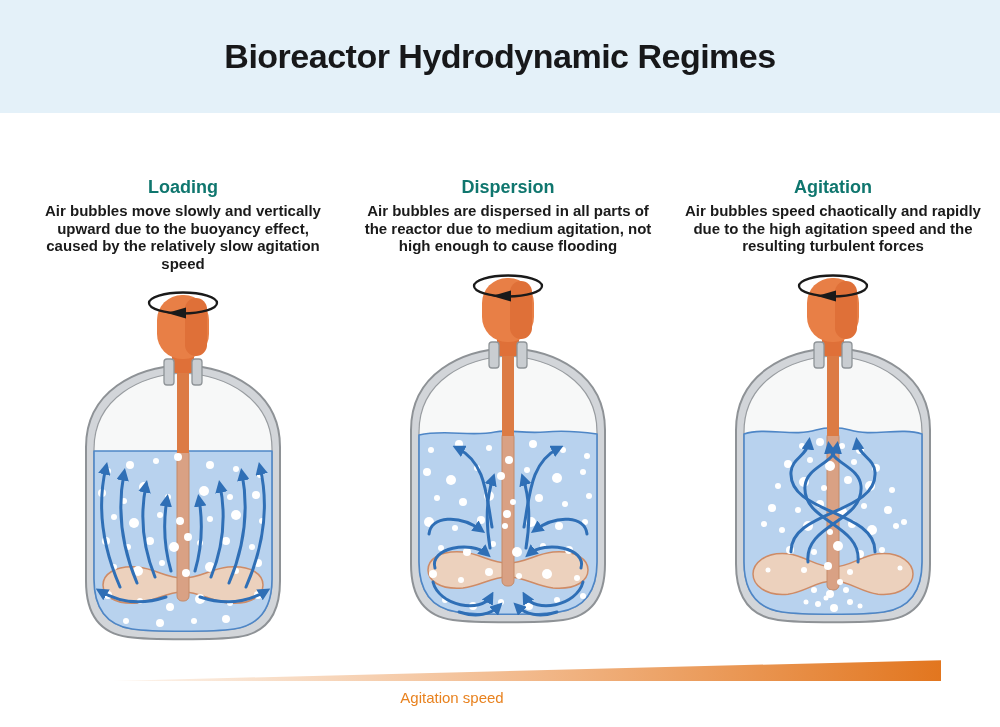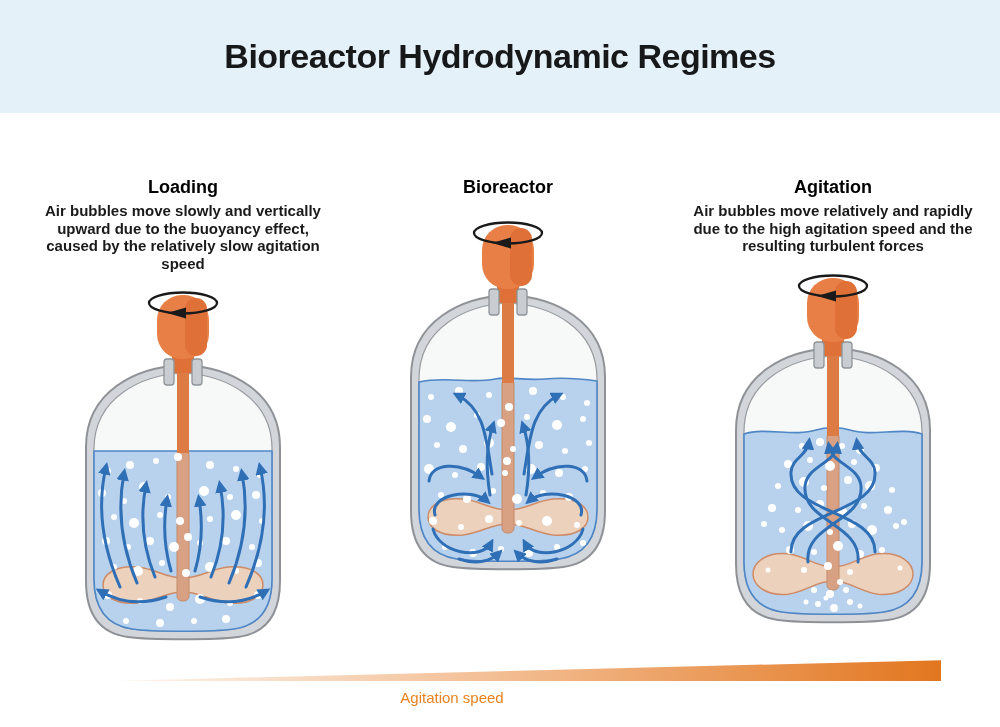--- a/index.html
+++ b/index.html
@@ -1,21 +1,21 @@
 <!DOCTYPE html>
 <html><head>
 <meta charset="utf-8">
 <style>
   html,body{margin:0;padding:0;background:#ffffff;width:1000px;height:727px;overflow:hidden;
     font-family:"Liberation Sans", sans-serif;-webkit-font-smoothing:antialiased;}
   .banner{width:1000px;height:113px;background:#E4F1F9;display:flex;align-items:center;justify-content:center;}
   .banner h1{margin:16px;font-size:34px;font-weight:bold;color:#17181A;letter-spacing:-.5px;}
   .columns{display:flex;margin-top:64px;padding-left:23px;box-sizing:border-box;}
   .col{width:320px;margin-right:5px;display:flex;flex-direction:column;align-items:center;}
-  .col h2{margin:0 0 4px 0;font-size:18px;font-weight:bold;color:#000000;text-align:center;}
+  .col h2{margin:0 0 4px 0;font-size:18px;font-weight:bold;color:#0f766e;text-align:center;}
   .col p{margin:0;font-size:15px;line-height:1.17;color:#1A1A1A;text-align:center;max-width:300px;font-weight:bold;}
   .vessel{margin-top:17px;width:230px;height:352px;display:block;}
   .wedge-row{position:relative;width:1000px;margin-top:19px;height:21px;}
   .wedge{position:absolute;left:103px;top:0;width:838px;height:21px;
     background:linear-gradient(90deg,#FDF7F1 0%,#F2BA8D 50%,#E2761F 100%);
     clip-path:polygon(0 100%, 100% 0, 100% 100%);}
   .axis-label{margin-top:8px;text-align:center;font-size:15px;color:#E8821F;width:904px;}
 </style>
 </head>
 <body>
@@ -105,21 +105,22 @@
           <path d="M 127 282 C 134 258 135 234 131 210" marker-end="url(#ah0)"></path>
           <path d="M 143 288 C 156 256 158 226 152 196" marker-end="url(#ah0)"></path>
           <path d="M 161 294 C 178 254 180 216 174 184" marker-end="url(#ah0)"></path>
           <path d="M 178 298 C 198 252 200 212 192 178" marker-end="url(#ah0)"></path>
           <path d="M 98 308 C 74 316 52 314 32 302" marker-end="url(#ah0)"></path>
           <path d="M 132 308 C 156 316 178 314 198 302" marker-end="url(#ah0)"></path>
         </g>
       </svg>
   </div>
   <div class="col">
-    <h2>Bioreactor</h2>
+    <h2>Dispersion</h2>
+    <p>Air bubbles are dispersed in all parts of the reactor due to medium agitation, not high enough to cause flooding</p>
     <svg class="vessel" viewBox="0 0 230 352">
         <defs>
           <marker id="ah1" viewBox="0 0 10 10" refX="6" refY="5" markerWidth="4.2" markerHeight="4.2" orient="auto-start-reverse">
             <path d="M 0 0 L 10 5 L 0 10 z" fill="#2F6FB6"></path>
           </marker>
         </defs>
         <path d="M 115 76 C 68 78 18 102 18 158 L 18 292 C 18 323 30 344 60 348 C 82 351 148 351 170 348 C 200 344 212 323 212 292 L 212 158 C 212 102 162 78 115 76 Z" fill="#D2D5D9" stroke="#8E9296" stroke-width="2"></path>
         <path d="M 115 84 C 74 86 26 108 26 160 L 26 290 C 26 318 37 336 64 340 C 84 343 146 343 166 340 C 193 336 204 318 204 290 L 204 160 C 204 108 156 86 115 84 Z" fill="#F7F8F8" stroke="#989CA0" stroke-width="1.2"></path>
         <path d="M 26 163 C 52 157 78 165 102 160 C 116 157 130 162 152 160 C 172 158 190 160 204 162 L 204 290 C 204 318 193 336 166 340 C 146 343 84 343 64 340 C 37 336 26 318 26 290 Z" fill="#B8D2EE" stroke="#4E86C6" stroke-width="1.6" stroke-linejoin="round"></path>
         <path d="M 115 291 C 98 291 88 282 70 280 C 46 278 35 288 35 298 C 35 308 46 318 70 316 C 88 314 98 305 115 305 C 132 305 142 314 160 316 C 184 318 195 308 195 298 C 195 288 184 278 160 280 C 142 282 132 291 115 291 Z" fill="#ECD1BD" stroke="#CE8B66" stroke-width="1.5"></path>
@@ -194,21 +195,21 @@
           <path d="M 188 296 C 194 276 152 268 136 282" marker-end="url(#ah1)"></path>
           <path d="M 40 310 C 46 334 88 342 98 324" marker-end="url(#ah1)"></path>
           <path d="M 190 310 C 184 334 142 342 132 324" marker-end="url(#ah1)"></path>
           <path d="M 66 340 C 84 346 98 342 106 334" marker-end="url(#ah1)"></path>
           <path d="M 164 340 C 146 346 132 342 124 334" marker-end="url(#ah1)"></path>
         </g>
       </svg>
   </div>
   <div class="col">
     <h2>Agitation</h2>
-    <p>Air bubbles move relatively and rapidly due to the high agitation speed and the resulting turbulent forces</p>
+    <p>Air bubbles speed chaotically and rapidly due to the high agitation speed and the resulting turbulent forces</p>
     <svg class="vessel" viewBox="0 0 230 352">
         <defs>
           <marker id="ah2" viewBox="0 0 10 10" refX="6" refY="5" markerWidth="4.2" markerHeight="4.2" orient="auto-start-reverse">
             <path d="M 0 0 L 10 5 L 0 10 z" fill="#2F6FB6"></path>
           </marker>
         </defs>
         <path d="M 115 76 C 68 78 18 102 18 158 L 18 292 C 18 323 30 344 60 348 C 82 351 148 351 170 348 C 200 344 212 323 212 292 L 212 158 C 212 102 162 78 115 76 Z" fill="#D2D5D9" stroke="#8E9296" stroke-width="2"></path>
         <path d="M 115 84 C 74 86 26 108 26 160 L 26 290 C 26 318 37 336 64 340 C 84 343 146 343 166 340 C 193 336 204 318 204 290 L 204 160 C 204 108 156 86 115 84 Z" fill="#F7F8F8" stroke="#989CA0" stroke-width="1.2"></path>
         <path d="M 26 162 C 48 155 76 165 98 158 C 108 155 122 155 132 158 C 154 165 182 155 204 162 L 204 290 C 204 318 193 336 166 340 C 146 343 84 343 64 340 C 37 336 26 318 26 290 Z" fill="#B8D2EE" stroke="#4E86C6" stroke-width="1.6" stroke-linejoin="round"></path>
         <path d="M 115 295 C 98 295 88 284.08 70 281.84 C 46 279.6 35 292 35 302 C 35 312 46 324.4 70 322.16 C 88 319.92 98 309 115 309 C 132 309 142 319.92 160 322.16 C 184 324.4 195 312 195 302 C 195 292 184 279.6 160 281.84 C 142 284.08 132 295 115 295 Z" fill="#ECD1BD" stroke="#CE8B66" stroke-width="1.5"></path>

